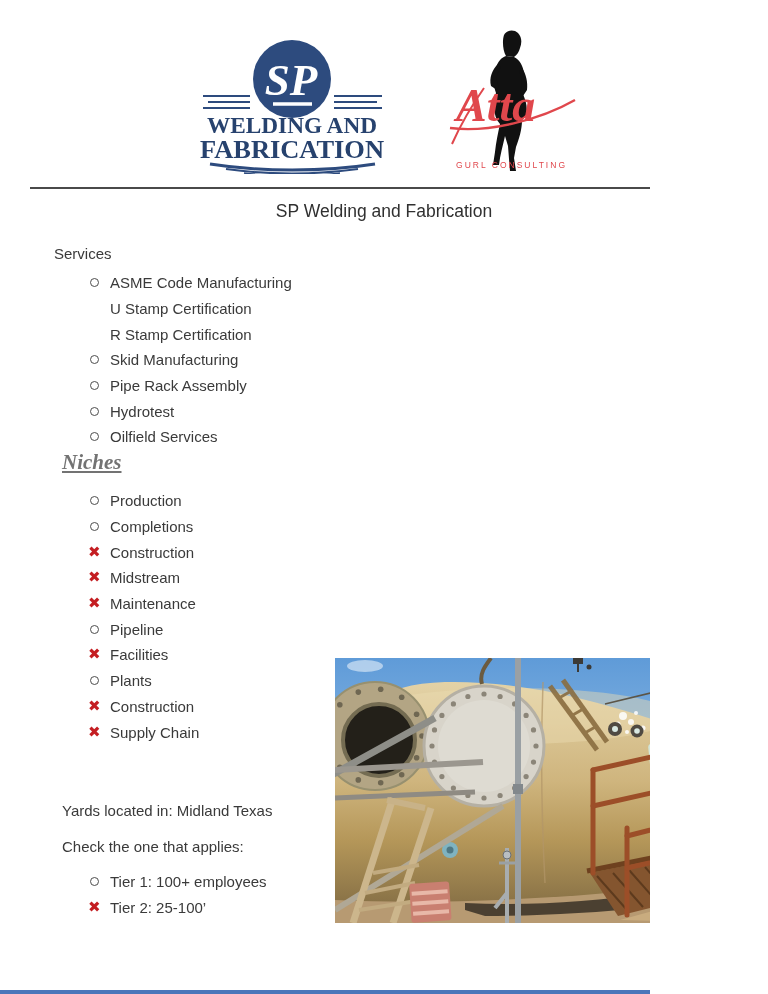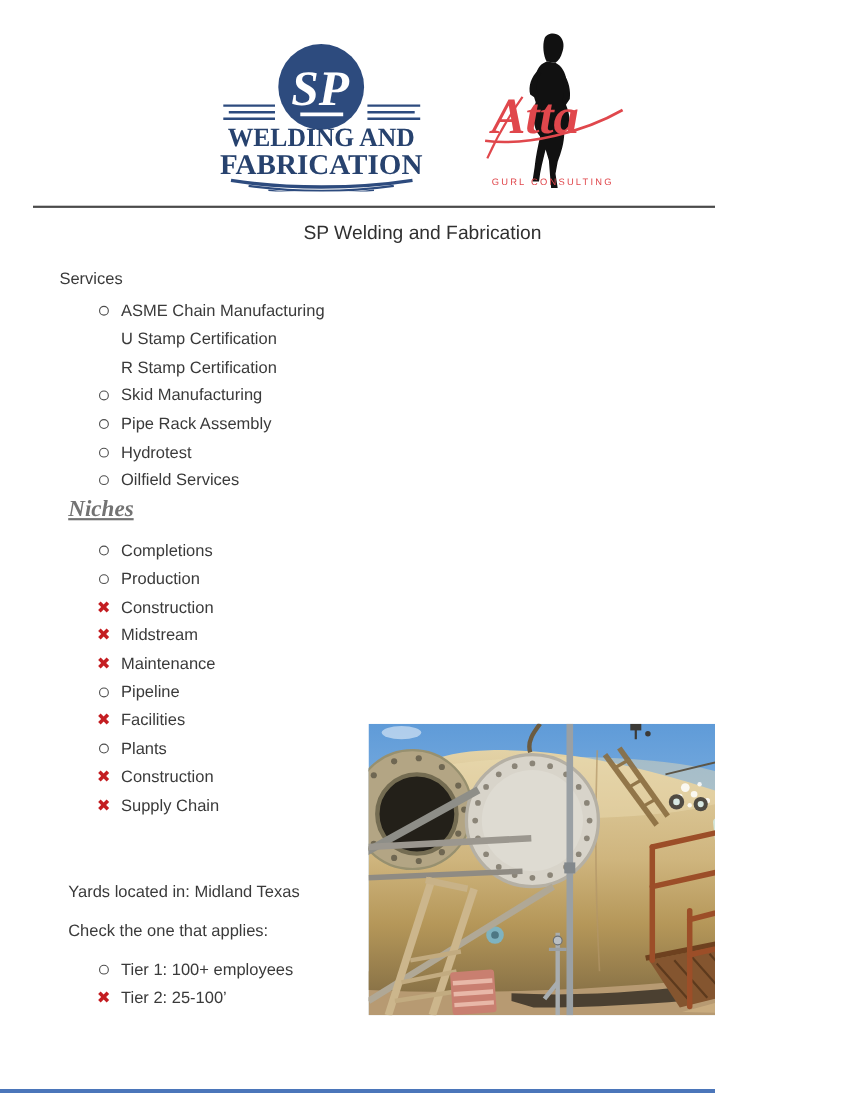--- a/index.html
+++ b/index.html
@@ -60,21 +60,21 @@
       <text x="92" y="99" text-anchor="middle" font-family="Liberation Serif,serif" font-weight="bold" font-size="24" fill="#27426e" textLength="170" lengthAdjust="spacingAndGlyphs">WELDING AND</text>
       <text x="92" y="124" text-anchor="middle" font-family="Liberation Serif,serif" font-weight="bold" font-size="26" fill="#27426e" textLength="184" lengthAdjust="spacingAndGlyphs">FABRICATION</text>
       <g stroke="#2d4b7e" fill="none">
         <path d="M10,130 C60,138 124,138 175,130" stroke-width="3"></path>
         <path d="M26,135 C70,141 114,141 158,135" stroke-width="2"></path>
         <path d="M44,139 C75,143 109,143 140,139" stroke-width="1.5"></path>
       </g>
     </svg>
   </div>
 
-  <div class="abs" style="left:439px;top:28px;width:130px;height:150px;text-align:center;">
+  <div class="abs" style="left:448px;top:28px;width:130px;height:150px;text-align:center;">
     <svg width="130" height="150" viewBox="0 0 130 150">
       <g fill="#111111">
         <path d="M56,7 C58,2 66,1 70,5 C74,9 74,15 72,20 C71,24 69,27 66,29 L58,28 C55,23 54,13 56,7 Z"></path>
         <path d="M58,28 L66,29 C72,32 75,38 76,45 C77,52 76,58 74,64 C78,72 80,80 78,88 L74,92
                  C74,102 71,111 68,119 L66,130 L68,143 L62,143 L61,131 L60,118 L57,108
                  C55,117 52,127 51,137 L45,137 L47,124 C48,114 50,105 52,96 L49,92
                  C45,83 45,73 48,65 C45,57 45,47 48,40 C50,33 53,30 58,28 Z"></path>
         <path d="M50,36 C44,42 41,50 43,58 L49,62 L51,58 C47,52 49,44 53,39 Z"></path>
         <path d="M74,40 C78,46 80,54 79,62 L75,68 L72,64 C75,57 74,49 71,43 Z"></path>
       </g>
@@ -88,21 +88,21 @@
   </div>
 
   <div class="rule"></div>
 
   <div class="doc-title">SP Welding and Fabrication</div>
 
   <div class="services-heading">Services</div>
   <ul class="check-list" id="services-list">
       <li class="check-item">
         <span class="marker marker-circle"></span>
-        <span class="item-label">ASME Chain Manufacturing</span>
+        <span class="item-label">ASME Code Manufacturing</span>
       </li>
       <li class="check-item">
         <span class="marker marker-none"></span>
         <span class="item-label">U Stamp Certification</span>
       </li>
       <li class="check-item">
         <span class="marker marker-none"></span>
         <span class="item-label">R Stamp Certification</span>
       </li>
       <li class="check-item">
@@ -120,25 +120,25 @@
       <li class="check-item">
         <span class="marker marker-circle"></span>
         <span class="item-label">Oilfield Services</span>
       </li>
     </ul>
 
   <div class="niches-heading">Niches</div>
   <ul class="check-list" id="niches-list">
       <li class="check-item">
         <span class="marker marker-circle"></span>
+        <span class="item-label">Production</span>
+      </li>
+      <li class="check-item">
+        <span class="marker marker-circle"></span>
         <span class="item-label">Completions</span>
-      </li>
-      <li class="check-item">
-        <span class="marker marker-circle"></span>
-        <span class="item-label">Production</span>
       </li>
       <li class="check-item">
         <span class="marker marker-x">✖</span>
         <span class="item-label">Construction</span>
       </li>
       <li class="check-item">
         <span class="marker marker-x">✖</span>
         <span class="item-label">Midstream</span>
       </li>
       <li class="check-item">

